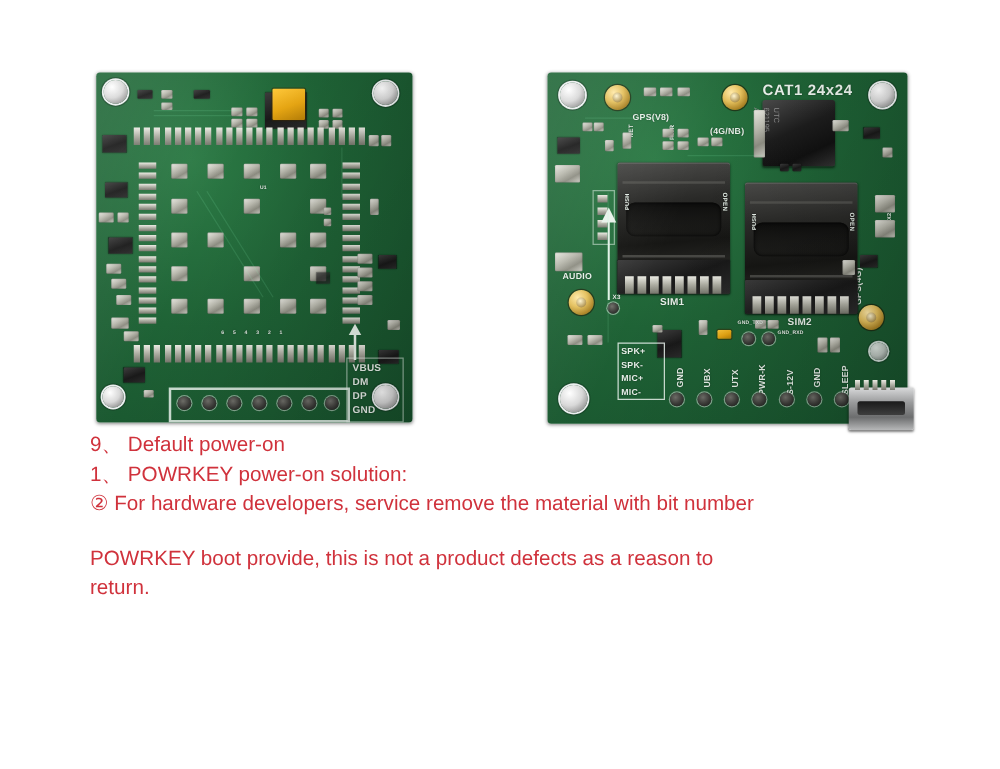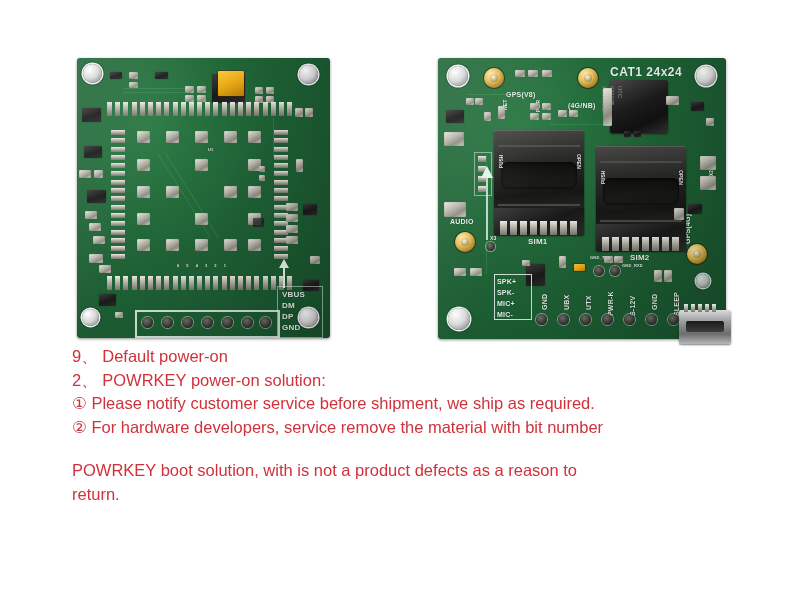--- a/index.html
+++ b/index.html
@@ -449,21 +449,20 @@
   <div class="hdr" style="left:684px;top:304px;gap:3px;">
     <i style="width:4px;height:8px;"></i>
       <i style="width:4px;height:8px;"></i>
       <i style="width:4px;height:8px;"></i>
     <i style="width:4px;height:8px;"></i>
       <i style="width:4px;height:8px;"></i>
   </div>
 
   <div id="notice">
     <div class="ln">9、 Default power-on</div>
-    <div class="ln">2、 POWRKEY power-on solution:</div>
-    <div class="ln">① Please notify customer service before shipment, we ship as required.</div>
+    <div class="ln">1、 POWRKEY power-on solution:</div>
     <div class="ln">② For hardware developers, service remove the material with bit number</div>
     <div class="gap"></div>
-    <div class="ln">POWRKEY boot solution, with is not a product defects as a reason to</div>
+    <div class="ln">POWRKEY boot provide, this is not a product defects as a reason to</div>
     <div class="ln">return.</div>
   </div>
 
 </div>
 
 </body></html>

